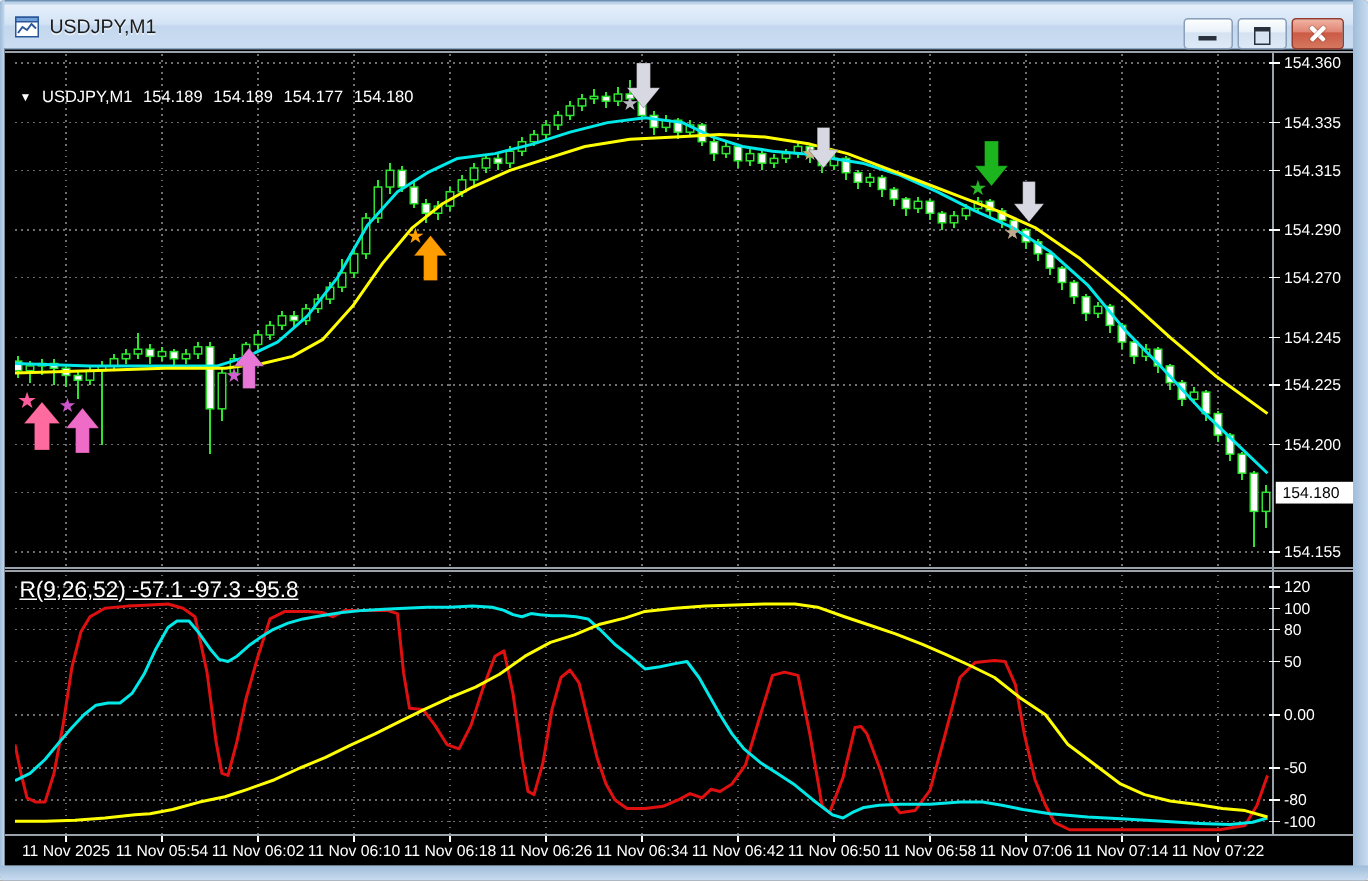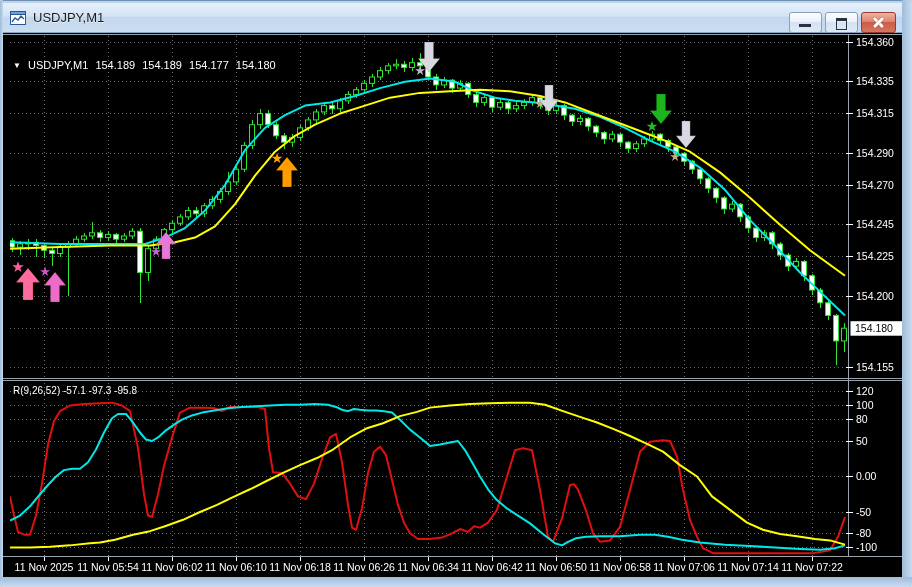--- a/index.html
+++ b/index.html
@@ -20,21 +20,21 @@
   .glyph-close-a,.glyph-close-b{position:absolute;left:10px;top:8px;width:13px;height:2.6px;background:#fff;border-radius:1px;box-shadow:0 0 1px #7a2414;}
   .glyph-close-a{transform:rotate(45deg);} .glyph-close-b{transform:rotate(-45deg);}
   .client{position:absolute;left:3px;top:32px;width:899px;height:545px;background:#000;z-index:1;}
   .frame-right{position:absolute;top:0;right:0;width:10px;height:587px;background:linear-gradient(90deg,#9fbcd9,#c9dcf0);z-index:4;}
   .frame-bottom{position:absolute;left:0;bottom:0;width:912px;height:10px;background:linear-gradient(180deg,#9fbcd9,#c9dcf0);z-index:4;}
   .frame-left{position:absolute;top:0;left:0;width:3px;height:587px;background:linear-gradient(90deg,#9fbcd9,#c3d8ec);z-index:4;}
   svg.chart{position:absolute;left:0;top:0;z-index:2;}
   .ohlc-header{position:absolute;left:13px;top:39px;z-index:3;color:#fff;font-size:11px;white-space:nowrap;margin-top:20px;}
   .ohlc-header span{margin-right:4px;}
   .dd{font-size:8px;position:relative;top:-1px;}
-  .ind-header{position:absolute;left:13px;top:385px;z-index:3;color:#fff;font-size:10px;white-space:nowrap;}
+  .ind-header{position:absolute;left:13px;top:385px;z-index:3;color:#fff;font-size:15px;white-space:nowrap;text-decoration:underline;}
 </style>
 </head>
 <body>
 
 <div class="window">
 
   <div class="client"></div>
 
   <svg class="chart" id="chart" width="912" height="587" viewBox="0 0 912 587">
       <defs>

